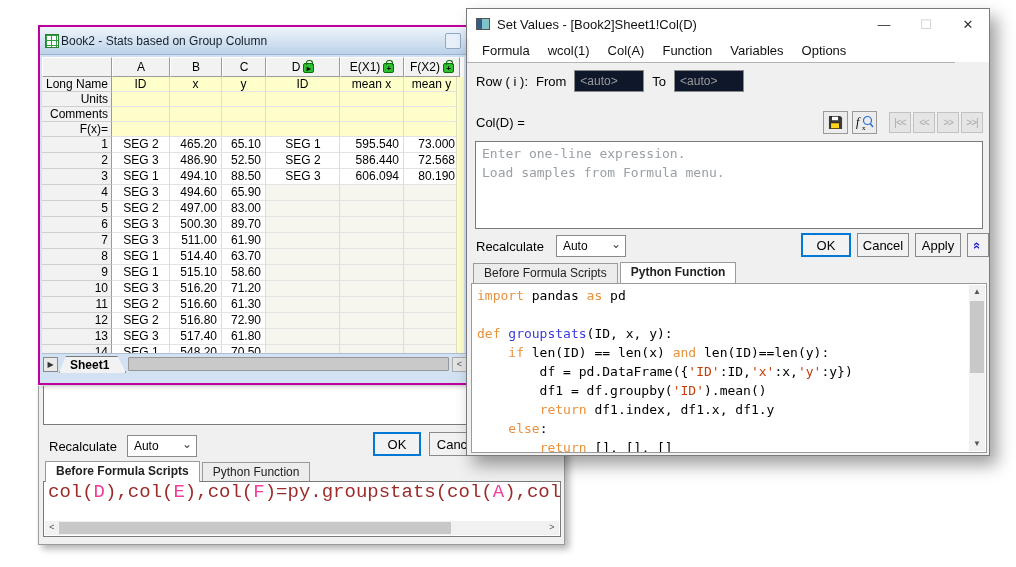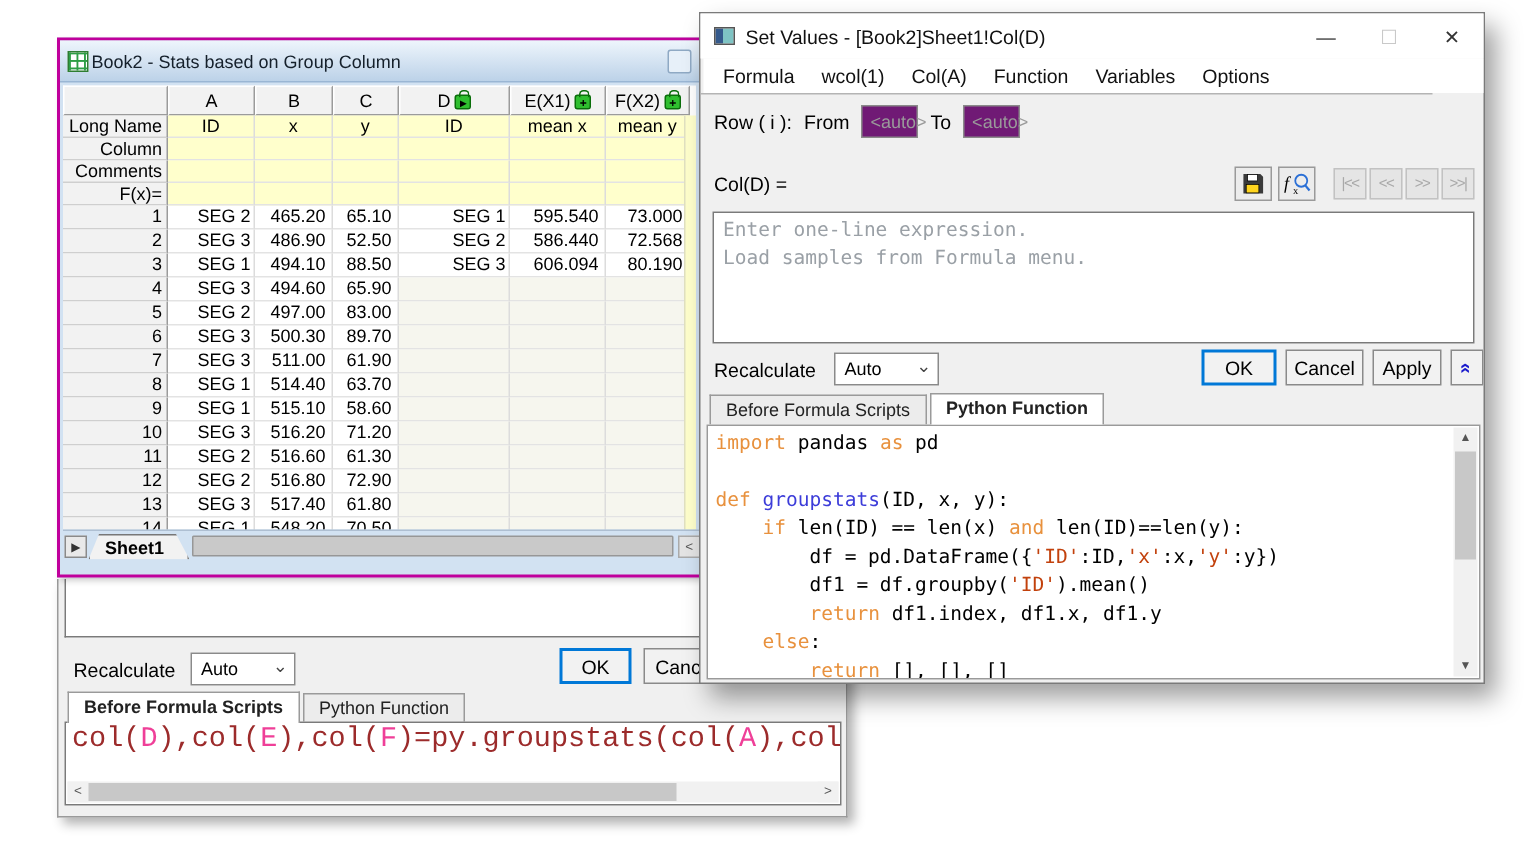--- a/index.html
+++ b/index.html
@@ -28,21 +28,21 @@
   .w0{width:70px}.w1{width:58px}.w2{width:52px}.w3{width:44px}.w4{width:74px}.w5{width:64px}.w6{width:56px}
   .hcell{background:#f2f2f2;border-top:1px solid #fff;border-left:1px solid #fff;
     border-right:1px solid #9b9b9b;border-bottom:1px solid #9b9b9b;
     display:flex;align-items:center;justify-content:center;gap:3px;height:20px;}
   .hlabel{font-size:12px;}
   .idx{background:#f2f2f2;border-right:1px solid #9b9b9b;border-bottom:1px solid #cfcfcf;
     text-align:right;padding-right:3px;}
   .lblrow .idx{line-height:14px;}
   .datarow .cell{line-height:15px;}
   .ycell{background:#ffffcc;text-align:center;}
-  .al{text-align:right;padding-left:3px;}
+  .al{text-align:center;padding-left:3px;}
   .ar{text-align:right;padding-right:4px;}
   .empty{background:#f6f6ee;}
   .lock{position:relative;display:inline-block;width:11px;height:10px;margin-top:2px;
     background:#2fbe2f;border:1px solid #0a6e0a;border-radius:2px;color:#000;
     font-size:8px;line-height:9px;text-align:center;font-weight:bold;}
   .lock::before{content:"";position:absolute;top:-4px;left:2px;width:5px;height:4px;
     border:1px solid #0a6e0a;border-bottom:none;border-radius:3px 3px 0 0;}
   .ws-tabbar{position:absolute;left:2px;bottom:10px;width:426px;height:20px;background:#d2e2f2;
     display:flex;align-items:flex-end;border-top:1px solid #aebfd2;}
   .tabnav{width:15px;height:15px;background:#e9e9e9;border:1px solid #8a8a8a;font-size:8px;
@@ -91,21 +91,21 @@
   .sv-title{font-size:13px;color:#111;}
   .sv-controls{margin-left:auto;display:flex;height:30px;}
   .sv-ctrl{width:42px;height:30px;display:flex;align-items:center;justify-content:center;
     font-size:13px;color:#333;}
   .sv-ctrl.max{color:#c9c9c9;}
   .sv-menubar{position:absolute;left:2px;top:30px;right:0;height:23px;background:#fff;
     display:flex;align-items:center;padding-left:4px;}
   .sv-menu-item{padding:2px 9px;font-size:13px;color:#111;}
   .sv-menuline{position:absolute;left:0;top:53px;width:488px;height:1px;background:#b4b4b4;}
   .sv-rowi{position:absolute;left:9px;top:60px;height:24px;display:flex;align-items:center;gap:8px;}
-  .sv-auto{width:38px;height:22px;background:#701a75;border:1px solid #8a8a8a;color:#9a9a9a;
+  .sv-auto{width:70px;height:22px;background:#0f172a;border:1px solid #8a8a8a;color:#9a9a9a;
     font-size:12px;display:flex;align-items:center;padding-left:5px;}
   .sv-colrow{position:absolute;left:9px;top:100px;right:6px;height:26px;display:flex;align-items:center;}
   .icon-btn{width:25px;height:23px;background:#ececec;border:1px solid #9a9a9a;margin-left:4px;
     display:flex;align-items:center;justify-content:center;}
   .nav-group{display:flex;margin-left:10px;}
   .sv-nav{width:22px;height:21px;background:#e5e5e5;border:1px solid #c2c2c2;color:#a9a9a9;
     font-size:10px;display:flex;align-items:center;justify-content:center;margin-left:2px;
     letter-spacing:-1px;}
   .sv-exprbox{position:absolute;left:8px;top:132px;width:508px;height:88px;background:#fff;
     border:1px solid #7a7a7a;padding:2px 6px;}
@@ -178,21 +178,21 @@
           <div class="wrow lblrow">
             <div class="cell idx w0">Long Name</div>
             <div class="cell ycell w1">ID</div>
             <div class="cell ycell w2">x</div>
             <div class="cell ycell w3">y</div>
             <div class="cell ycell w4">ID</div>
             <div class="cell ycell w5">mean x</div>
             <div class="cell ycell w6">mean y</div>
           </div>
           <div class="wrow lblrow">
-            <div class="cell idx w0">Column</div>
+            <div class="cell idx w0">Units</div>
             <div class="cell ycell w1"></div>
             <div class="cell ycell w2"></div>
             <div class="cell ycell w3"></div>
             <div class="cell ycell w4"></div>
             <div class="cell ycell w5"></div>
             <div class="cell ycell w6"></div>
           </div>
           <div class="wrow lblrow">
             <div class="cell idx w0">Comments</div>
             <div class="cell ycell w1"></div>

